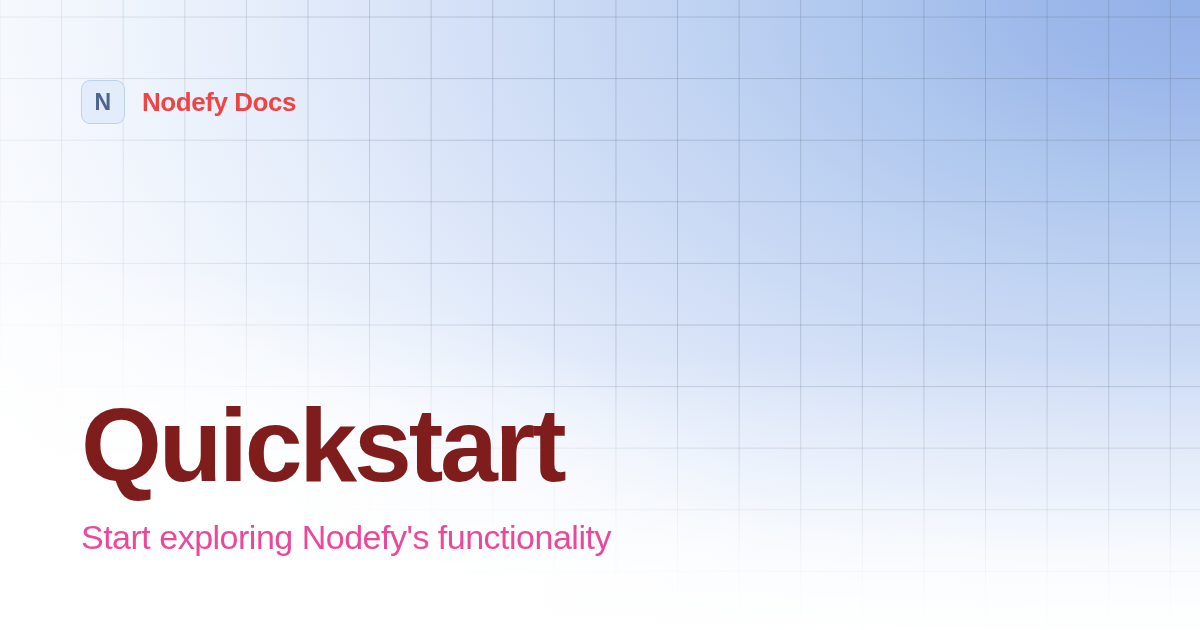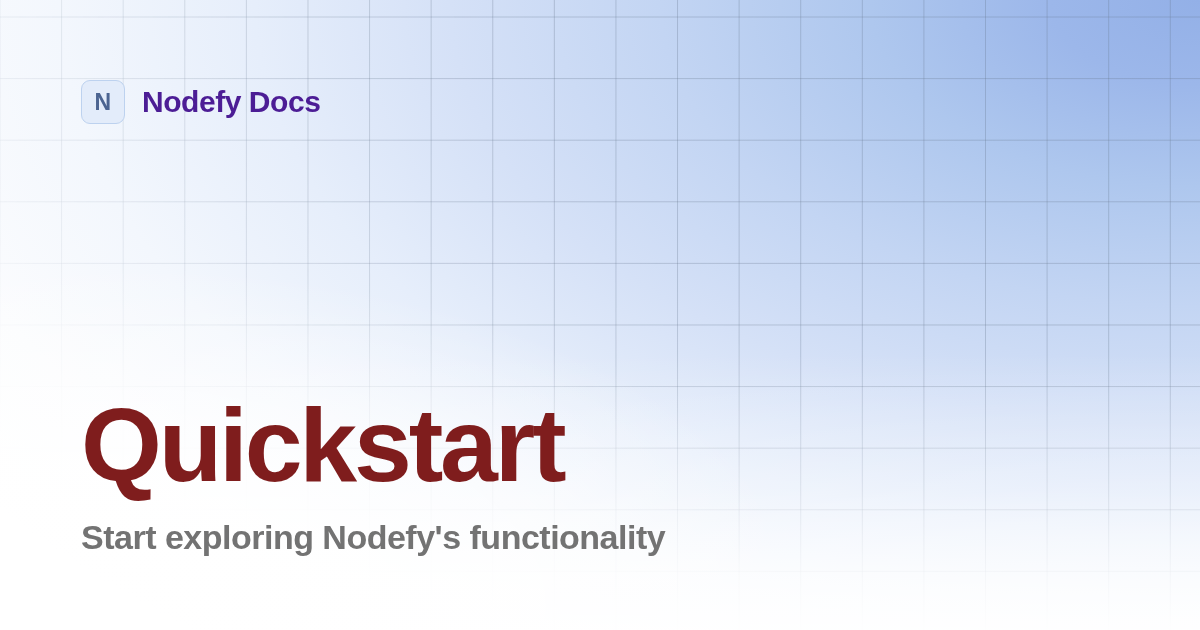--- a/index.html
+++ b/index.html
@@ -112,23 +112,23 @@
 
   .brand-badge-letter {
     font-size: 23px;
     font-weight: bold;
     color: #4b6491;
     line-height: 1;
     letter-spacing: 0.2px;
   }
 
   .brand-name {
-    font-size: 30px;
+    font-size: 26px;
     font-weight: bold;
-    color: #4c1d95;
+    color: #ef4444;
     letter-spacing: -0.45px;
     white-space: nowrap;
   }
 
   
   .hero {
     position: absolute;
     left: 81px;
     bottom: 72px;
     max-width: 1000px;
@@ -139,22 +139,22 @@
     font-weight: bold;
     color: #7f1d1d;
     letter-spacing: -3.2px;
     line-height: 1.0;
     white-space: nowrap;
   }
 
   .hero-subtitle {
     margin-top: 20px;
     font-size: 34px;
-    font-weight: bold;
-    color: #737373;
+    font-weight: normal;
+    color: #ec4899;
     letter-spacing: -0.5px;
     line-height: 1.2;
     white-space: nowrap;
   }
 </style>
 </head>
 <body>
 
 <div class="og-card">
 

